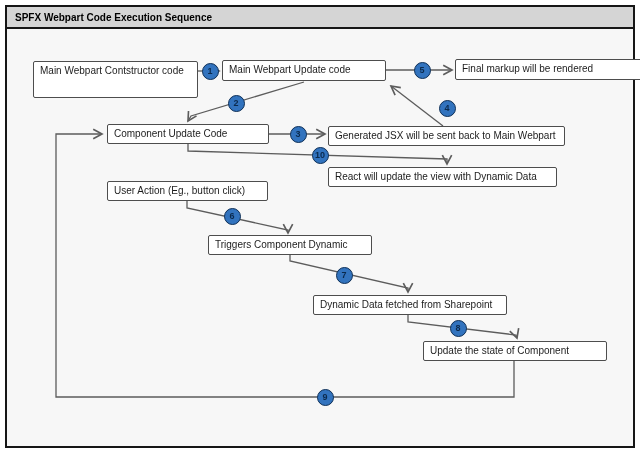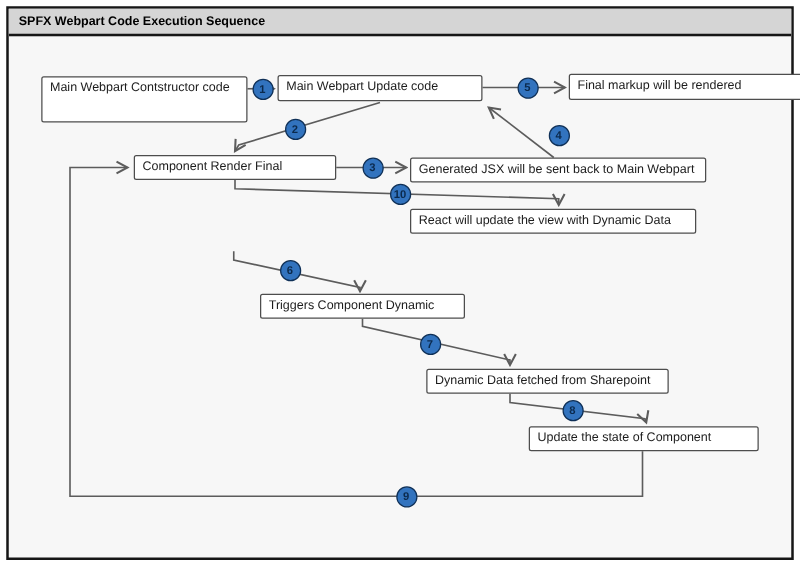--- a/index.html
+++ b/index.html
@@ -59,25 +59,26 @@
       <path d="M187,201 L187,208 L288,230 L288,233" marker-end="url(#arw)"></path>
       <path d="M290,255 L290,261 L408,288 L408,292" marker-end="url(#arw)"></path>
       <path d="M408,315 L408,322 L516,335 L517,338" marker-end="url(#arw)"></path>
       <path d="M514,361 L514,397 L56,397 L56,134 L102,134" marker-end="url(#arw)"></path>
     </g>
   </svg>
 
   <div class="node" style="left:33px;  top:61px;  width:165px; height:37px;">Main Webpart Contstructor code</div>
   <div class="node" style="left:222px; top:60px;  width:164px; height:21px;">Main Webpart Update code</div>
   <div class="node" style="left:455px; top:59px;  width:194px; height:21px;">Final markup will be rendered</div>
-  <div class="node" style="left:107px; top:124px; width:162px;">Component Render Final</div>
+  <div class="node" style="left:107px; top:124px; width:162px;">Component Update Code</div>
   <div class="node" style="left:328px; top:126px; width:237px;">Generated JSX will be sent back to Main Webpart</div>
   <div class="node" style="left:328px; top:167px; width:229px;">React will update the view with Dynamic Data</div>
+  <div class="node" style="left:107px; top:181px; width:161px;">User Action (Eg., button click)</div>
   <div class="node" style="left:208px; top:235px; width:164px;">Triggers Component Dynamic</div>
-  <div class="node" style="left:313px; top:295px; width:194px;margin-left:28px;">Dynamic Data fetched from Sharepoint</div>
+  <div class="node" style="left:313px; top:295px; width:194px;">Dynamic Data fetched from Sharepoint</div>
   <div class="node" style="left:423px; top:341px; width:184px;">Update the state of Component</div>
 
   <div class="badge" style="left:201.5px; top:62.5px;">1</div>
   <div class="badge" style="left:227.5px; top:94.5px;">2</div>
   <div class="badge" style="left:289.5px; top:125.5px;">3</div>
   <div class="badge" style="left:438.5px; top:99.5px;">4</div>
   <div class="badge" style="left:413.5px; top:61.5px;">5</div>
   <div class="badge" style="left:223.5px; top:207.5px;">6</div>
   <div class="badge" style="left:335.5px; top:266.5px;">7</div>
   <div class="badge" style="left:449.5px; top:319.5px;">8</div>

